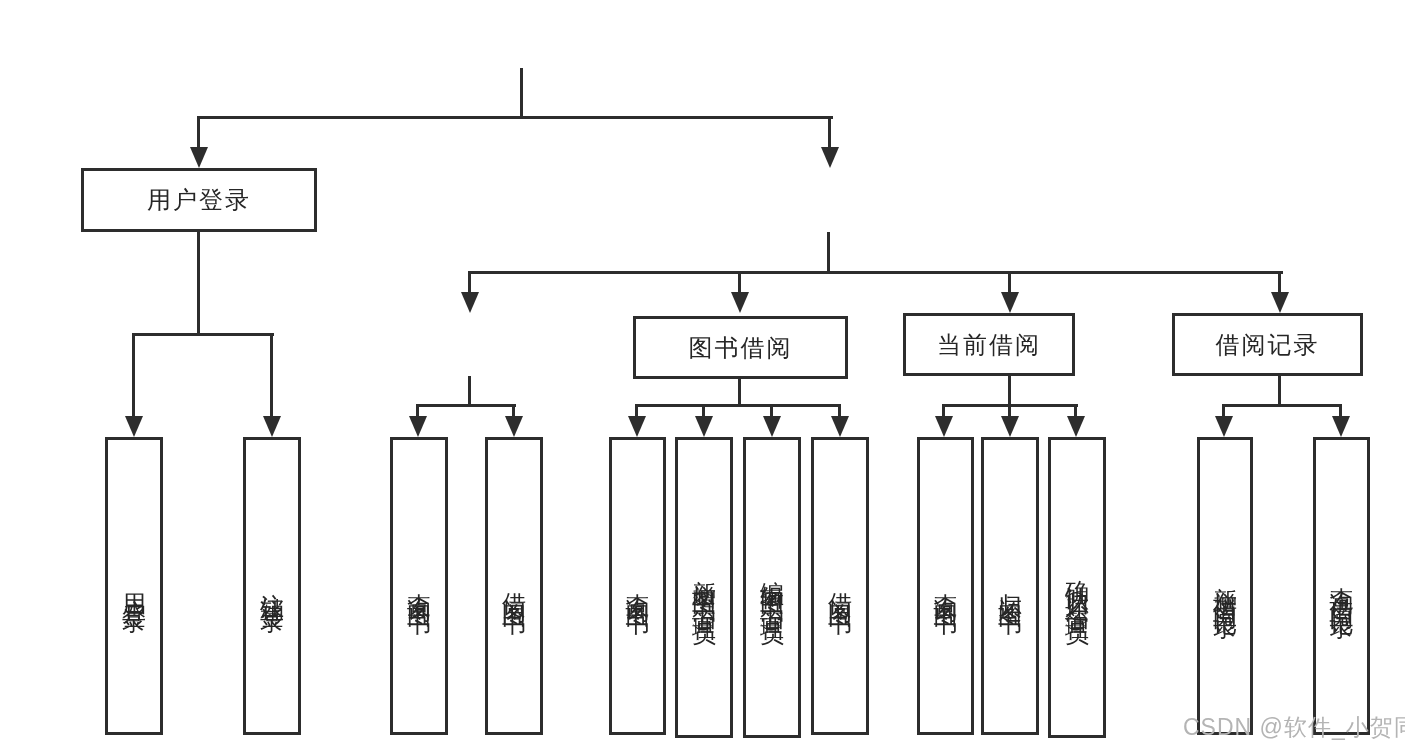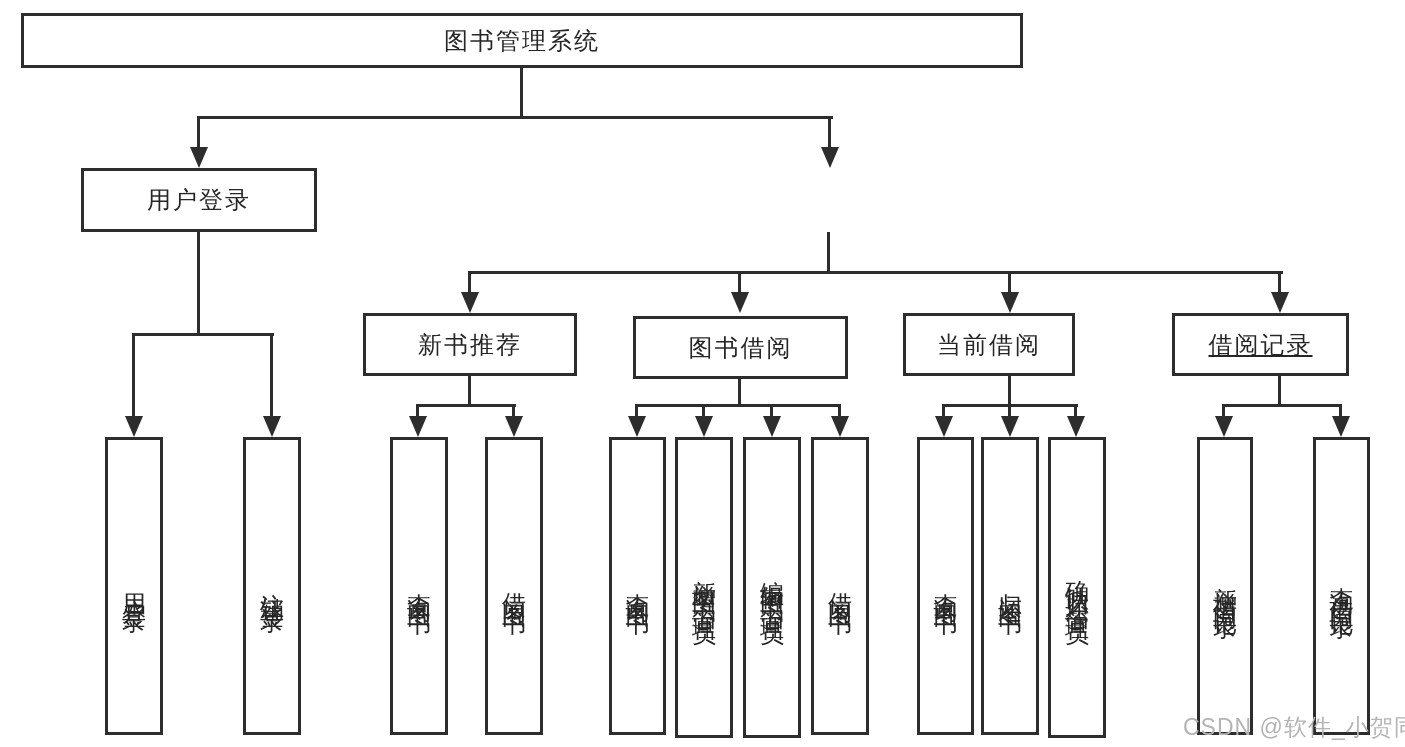--- a/index.html
+++ b/index.html
@@ -76,38 +76,32 @@
   <div class="ah" style="left:1001px;top:416px;"></div>
   <div class="ah" style="left:1067px;top:416px;"></div>
 
   <div class="ln" style="left:1278px;top:376px;width:3px;height:30px;"></div>
   <div class="ln" style="left:1222px;top:404px;width:120px;height:3px;"></div>
   <div class="ln" style="left:1222px;top:404px;width:3px;height:15px;"></div>
   <div class="ln" style="left:1339px;top:404px;width:3px;height:15px;"></div>
   <div class="ah" style="left:1215px;top:416px;"></div>
   <div class="ah" style="left:1332px;top:416px;"></div>
 
-  <div class="nd nh" style="left:21px;top:13px;width:1002px;height:55px;">
-    <span>图书管理系统</span>
-  </div>
 
   <div class="nd nh" style="left:81px;top:168px;width:236px;height:64px;">
     <span>用户登录</span>
   </div>
 
-  <div class="nd nh" style="left:363px;top:313px;width:214px;height:63px;">
-    <span>新书推荐</span>
-  </div>
   <div class="nd nh" style="left:633px;top:316px;width:215px;height:63px;">
     <span>图书借阅</span>
   </div>
   <div class="nd nh" style="left:903px;top:313px;width:172px;height:63px;">
     <span>当前借阅</span>
   </div>
-  <div class="nd nh" style="left:1172px;top:313px;width:177px;height:63px;text-decoration:underline;">
+  <div class="nd nh" style="left:1172px;top:313px;width:191px;height:63px;">
     <span>借阅记录</span>
   </div>
 
   <div class="nd nv" style="left:105px;top:437px;width:58px;height:298px;">
     <span>用户登录</span>
   </div>
   <div class="nd nv" style="left:243px;top:437px;width:58px;height:298px;">
     <span>注销登录</span>
   </div>
   <div class="nd nv" style="left:390px;top:437px;width:58px;height:298px;">

